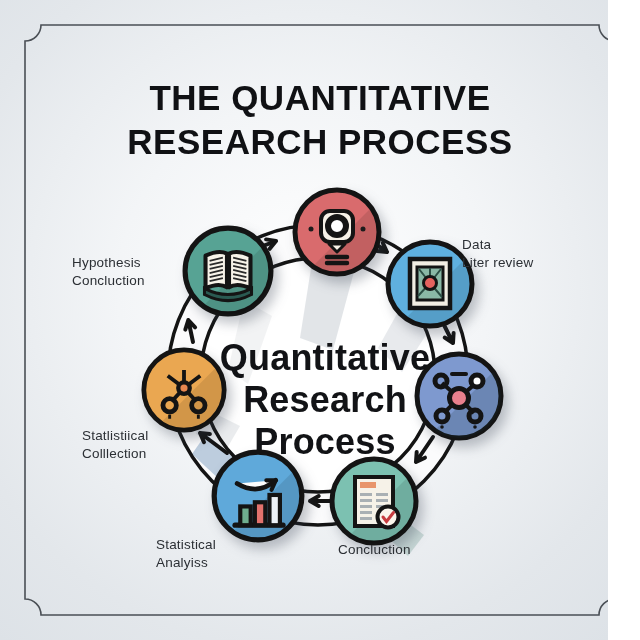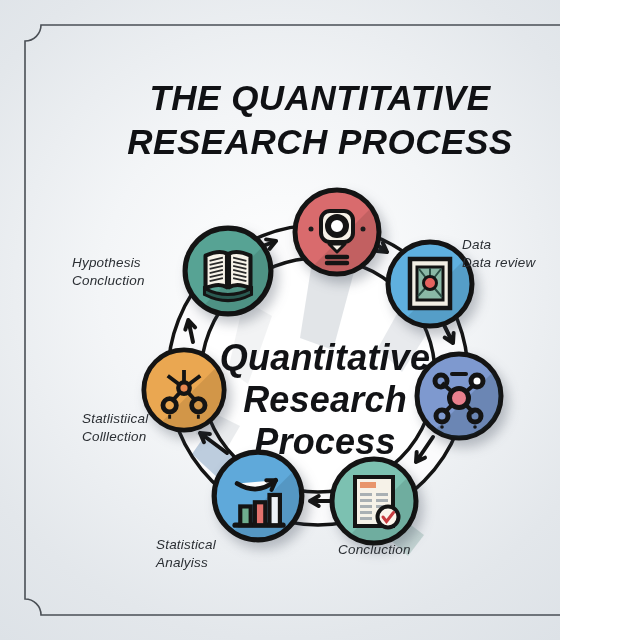--- a/index.html
+++ b/index.html
@@ -1,20 +1,19 @@
 <!DOCTYPE html>
 <html><head>
 <meta charset="utf-8">
 <style>
   html,body{margin:0;padding:0;}
   .canvas{
-    position:relative;width:560px;height:640px;overflow:hidden;
+    position:relative;width:608px;height:640px;overflow:hidden;
     background:radial-gradient(circle at 50% 45%, #ffffff 0%, #f3f5f7 40%, #e3e7eb 78%, #dde2e7 100%);
     font-family:"Liberation Sans", sans-serif;
-    font-style:italic;
   }
   .scene{position:absolute;left:0;top:0;}
   .title{
     position:absolute;left:0;top:76px;width:640px;text-align:center;
     font-size:35px;font-weight:800;letter-spacing:.5px;color:#101114;line-height:1.25;
   }
   .center-label{
     position:absolute;left:215px;top:337px;width:220px;text-align:center;
     font-size:36px;font-weight:800;color:#121316;line-height:1.17;letter-spacing:.2px;
   }
@@ -207,27 +206,27 @@
       </g>
     </svg>
   </div>
 
   <div class="step-label" style="left:72px;top:254px;width:118px">
     <span>Hypothesis</span>
     <span>Concluction</span>
   </div>
   <div class="step-label" style="left:462px;top:236px;width:124px">
     <span>Data</span>
-    <span>Data review</span>
+    <span>Liter review</span>
   </div>
   <div class="step-label" style="left:338px;top:541px;width:120px">
     <span>Concluction</span>
   </div>
   <div class="step-label" style="left:156px;top:536px;width:110px">
     <span>Statistical</span>
     <span>Analyiss</span>
   </div>
-  <div class="step-label" style="left:82px;top:410px;width:96px">
+  <div class="step-label" style="left:82px;top:427px;width:96px">
     <span>Statlistiical</span>
     <span>Colllection</span>
   </div>
 
 </div>
 
 </body></html>

